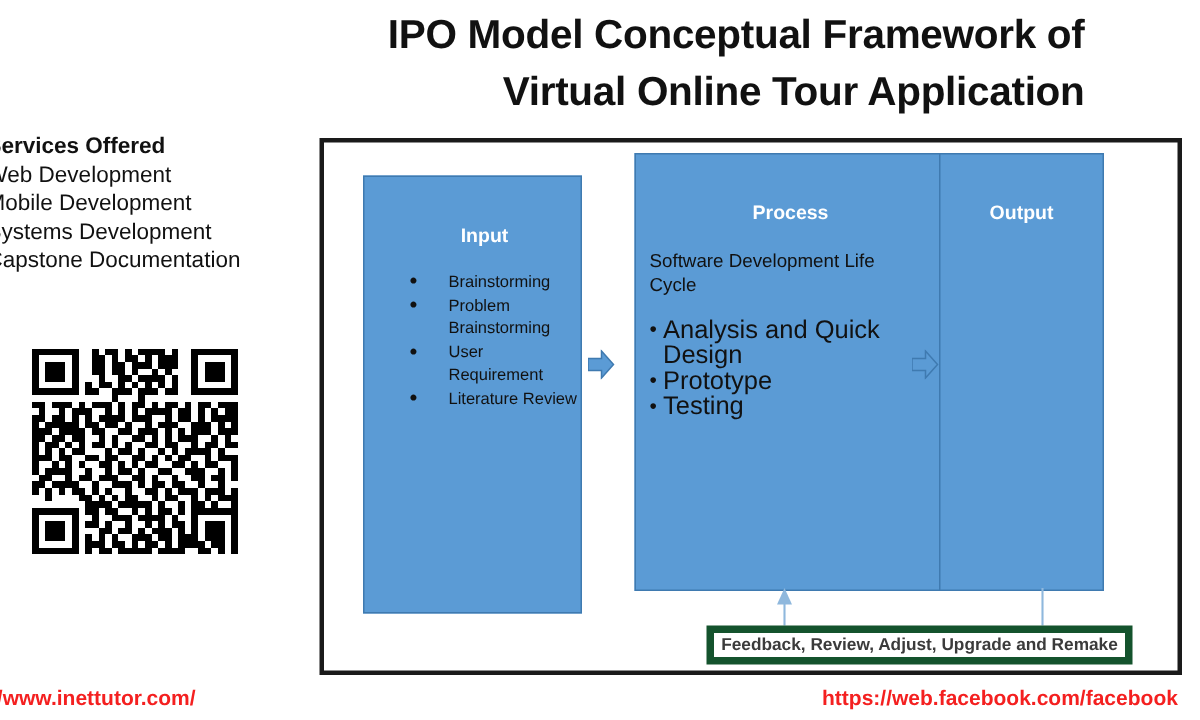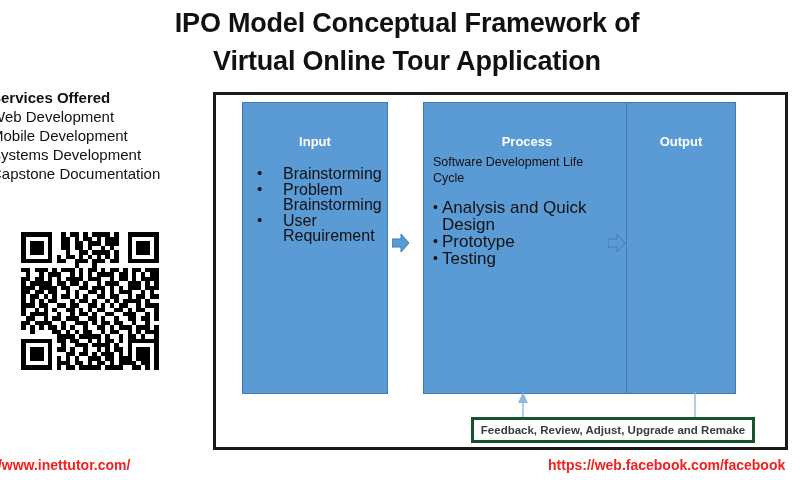--- a/index.html
+++ b/index.html
@@ -12,24 +12,24 @@
     height: 480px;
     overflow: hidden;
     position: relative;
     font-family: "Liberation Sans", sans-serif;
     color: #111111;
   }
 
   
   #title-block {
     position: absolute;
-    left: 107px;
+    left: 123px;
     top: 4px;
     width: 600px;
-    text-align: center;
+    text-align: right;
   }
   #title-block .tline {
     font-size: 27px;
     font-weight: bold;
     line-height: 38px;
     letter-spacing: -0.2px;
     color: #111111;
     white-space: nowrap;
   }
 
@@ -87,30 +87,31 @@
     text-align: center;
     color: #ffffff;
     font-weight: bold;
     font-size: 13px;
     line-height: 16px;
   }
 
   
   #box-input {
     left: 26px;
-    top: 7px;
+    top: 22px;
     width: 146px;
     height: 292px;
+    padding-left: 16px;
   }
   #box-input .box-title { margin-top: 31px; }
   #box-input .bullets {
     margin: 16px 0 0 0;
     padding: 0;
     list-style: none;
-    font-size: 16px;
+    font-size: 11px;
     line-height: 15.5px;
   }
   #box-input .bullets li {
     position: relative;
     margin: 0 0 0 14px;
     padding-left: 26px;
   }
   #box-input .bullets li::before {
     content: "\2022";
     position: absolute;
@@ -122,21 +123,21 @@
 
   
   #box-process {
     left: 207px;
     top: 7px;
     width: 208px;
     height: 292px;
   }
   #box-process .box-title { margin-top: 31px; }
   #box-process .sdlc {
-    margin: 4px 0 0 9px;
+    margin: 16px 0 0 9px;
     font-size: 12.5px;
     line-height: 16px;
     width: 170px;
   }
   #box-process .bullets {
     margin: 13px 0 0 0;
     padding: 0;
     list-style: none;
     font-size: 17px;
     line-height: 17px;
@@ -188,21 +189,21 @@
     height: 47px;
   }
 
   
   #feedback-box {
     position: absolute;
     left: 255px;
     top: 322px;
     width: 284px;
     height: 26px;
-    border: 3px solid #14532d;
+    border: 5px solid #14532d;
     background: #ffffff;
     box-sizing: border-box;
     display: flex;
     align-items: center;
     justify-content: center;
   }
   #feedback-box .fb-text {
     font-size: 11.5px;
     font-weight: bold;
     color: #3b3b3b;
@@ -502,20 +503,21 @@
 </div>
 
 <div id="diagram-frame">
 
   <div class="ipo-box" id="box-input">
     <div class="box-title">Input</div>
     <ul class="bullets">
       <li>Brainstorming</li>
       <li>Problem Brainstorming</li>
       <li>User Requirement</li>
+      <li>Literature Review</li>
     </ul>
   </div>
 
   <div class="flow-arrow" id="arrow-input-process">
     <svg viewBox="0 0 18 20" width="18" height="20" aria-hidden="true">
       <polygon points="0,6 9,6 9,1 17,10 9,19 9,14 0,14" fill="#5b9bd5" stroke="#3f7ab0" stroke-width="1"></polygon>
     </svg>
   </div>
 
   <div class="ipo-box" id="box-process">

